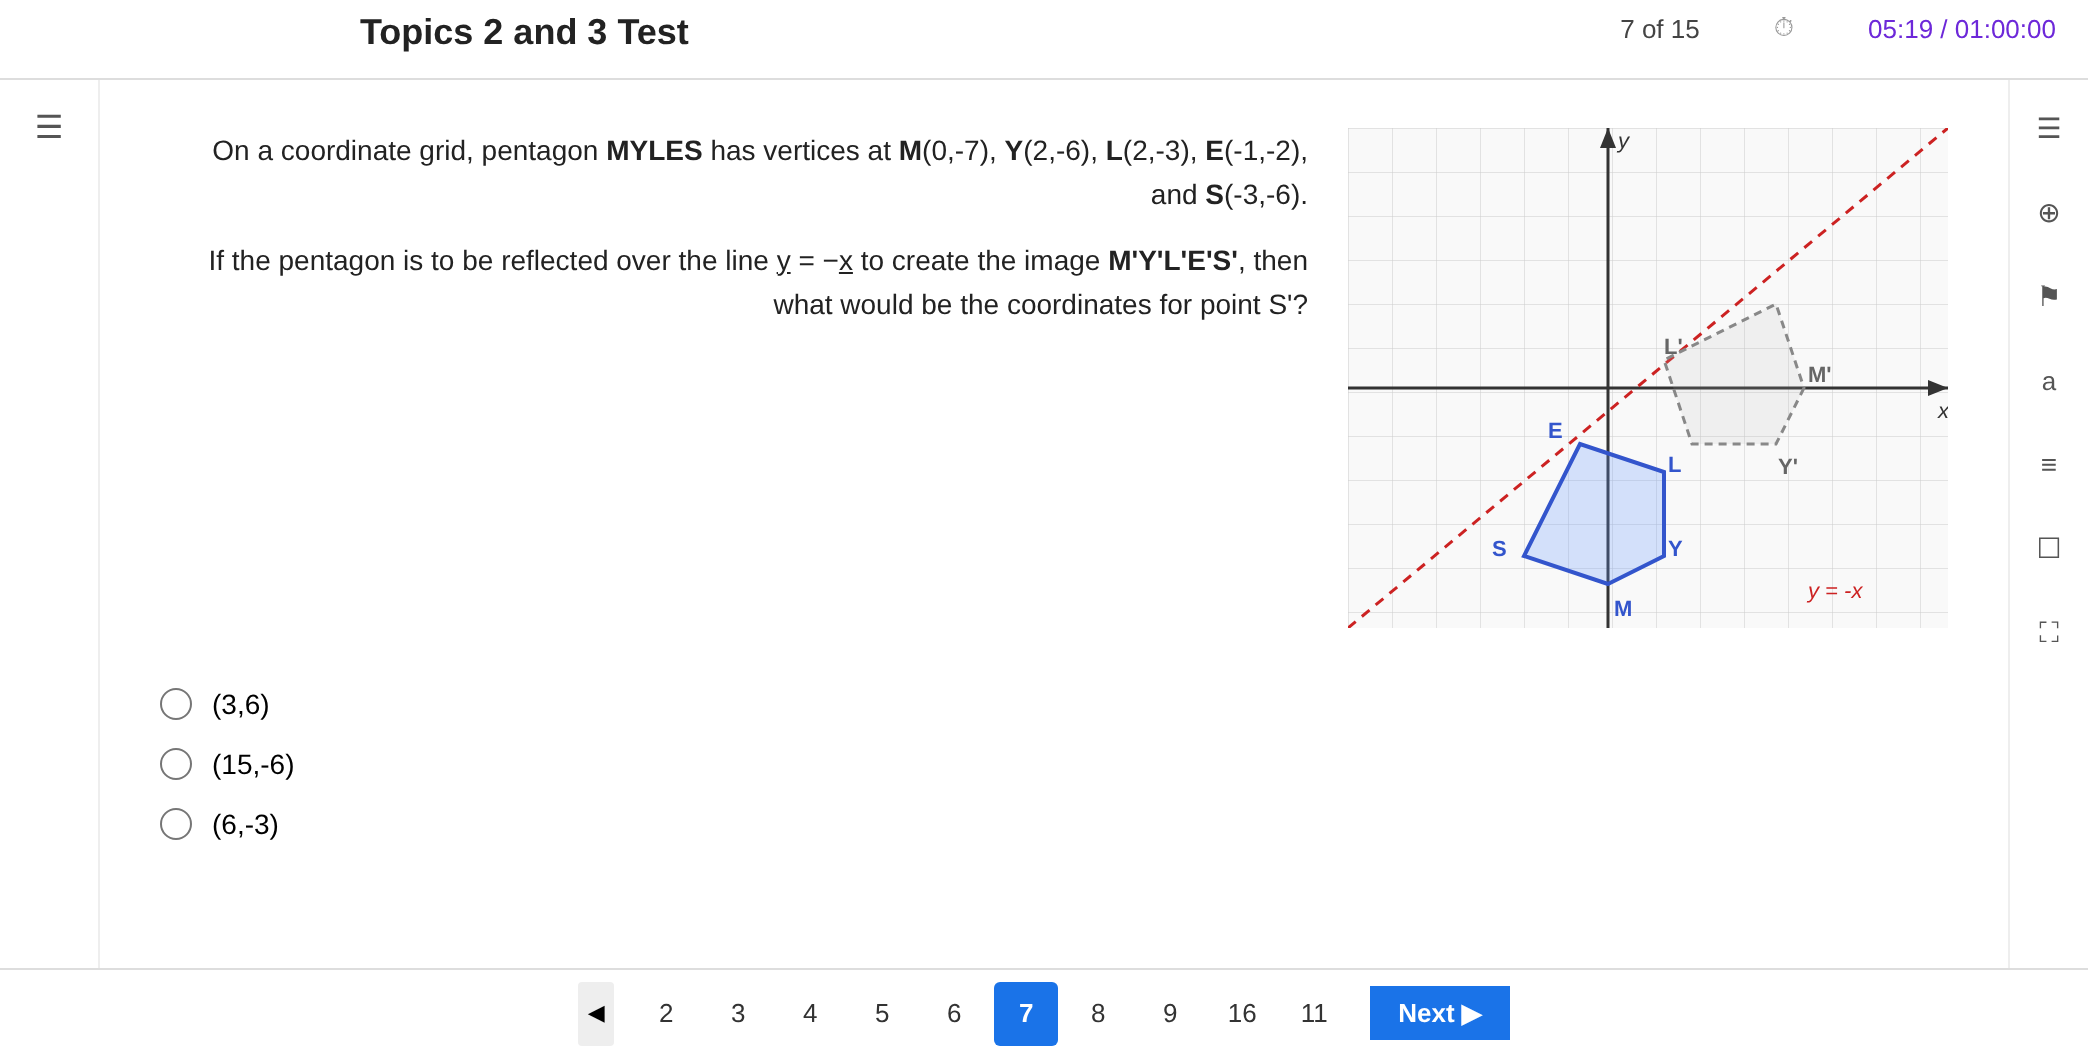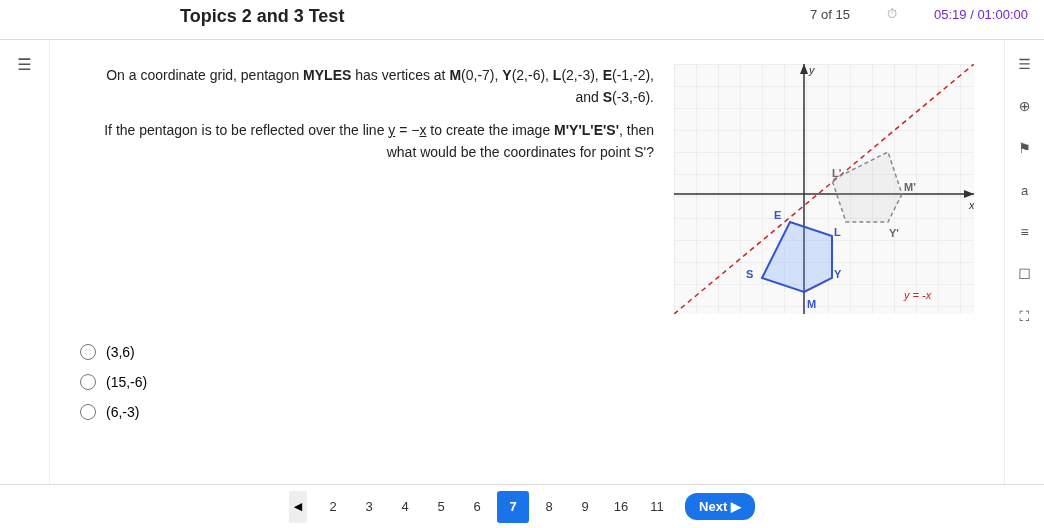--- a/index.html
+++ b/index.html
@@ -177,21 +177,21 @@
       background: #1a73e8;
       color: #fff;
       font-weight: bold;
     }
 
     .next-btn {
       background: #1a73e8;
       color: #fff;
       border: none;
       padding: 6px 14px;
-      border-radius: 12px;
+      border-radius: 0;
       cursor: pointer;
       font-size: 13px;
       font-weight: 600;
       display: flex;
       align-items: center;
       gap: 4px;
       margin-left: 8px;
     }
 
     .collapse-btn {

